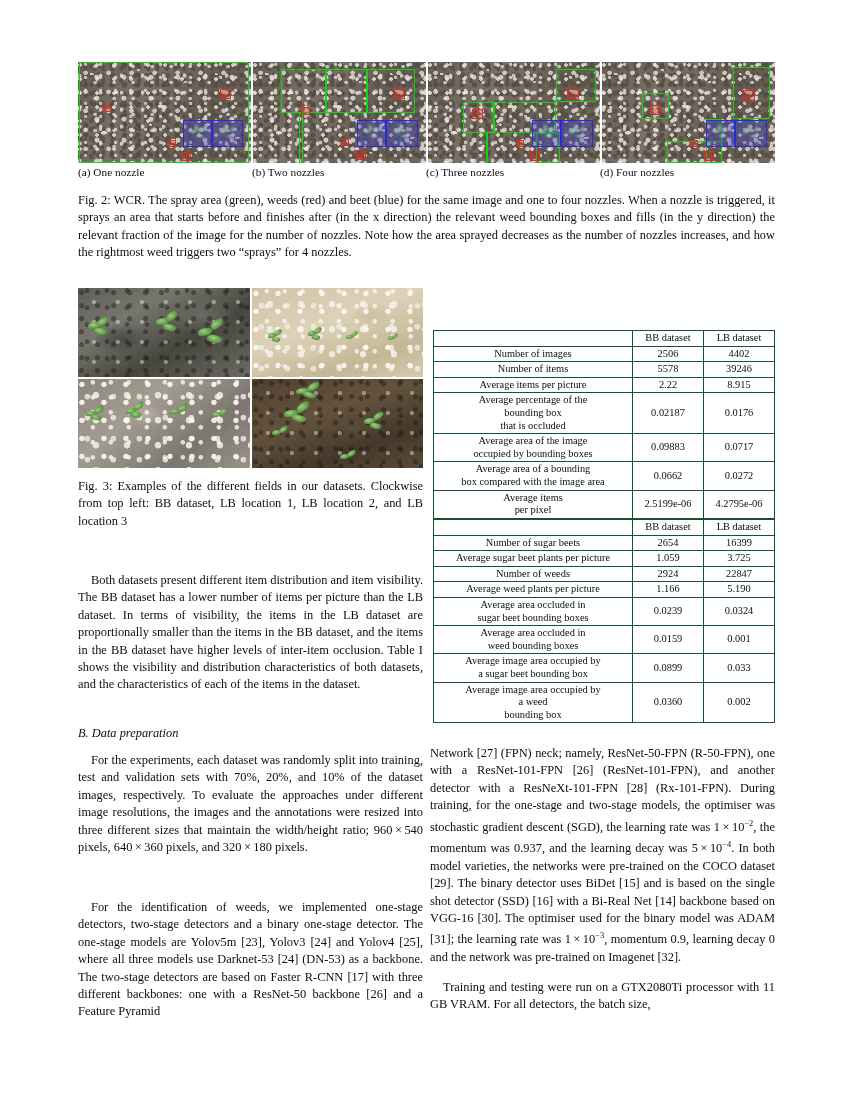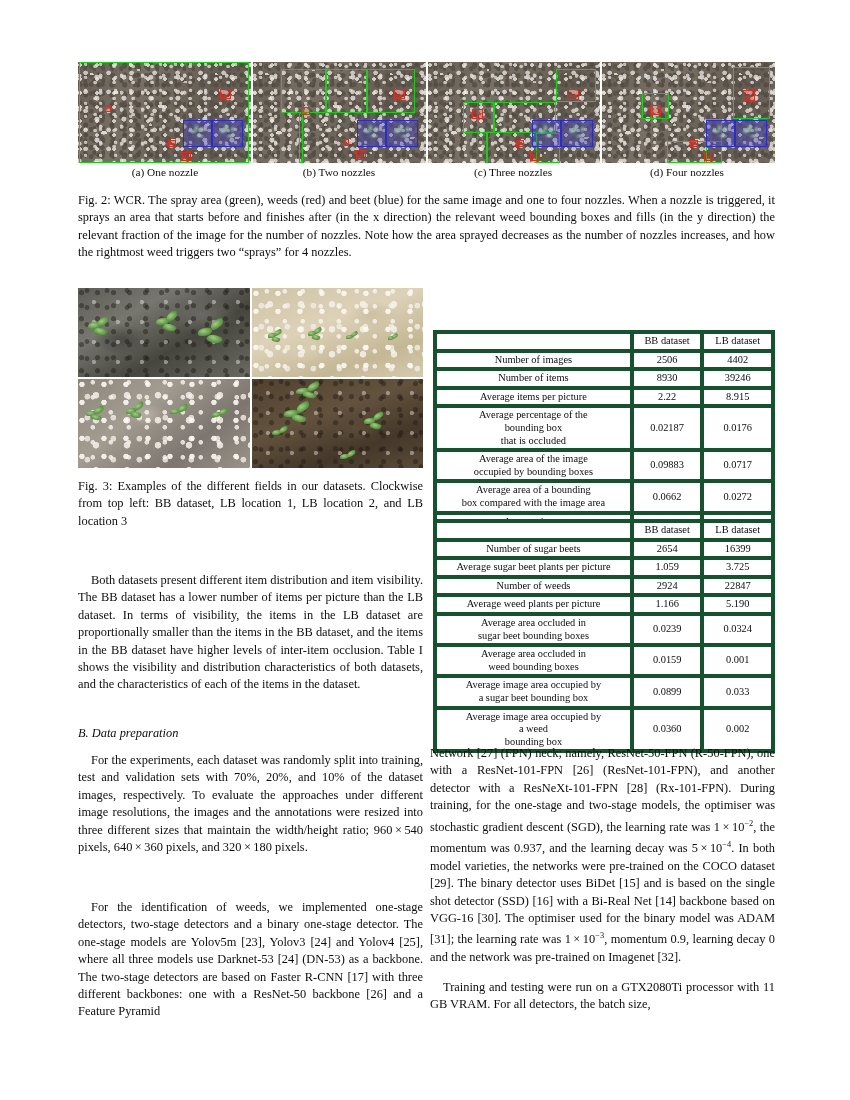--- a/index.html
+++ b/index.html
@@ -73,21 +73,21 @@
     background:
       radial-gradient(ellipse 6px 4px at 30% 40%, rgba(150,210,140,.85), transparent 70%),
       radial-gradient(ellipse 7px 4px at 62% 62%, rgba(160,215,150,.8), transparent 70%),
       radial-gradient(ellipse 5px 7px at 45% 25%, rgba(140,200,135,.8), transparent 70%),
       radial-gradient(ellipse 5px 5px at 72% 30%, rgba(170,220,160,.7), transparent 70%);
   }
   .fig2-captions {
     position:absolute; left:78px; top:166px; width:697px; height:16px;
     display:flex;
   }
-  .fig2-captions > div { width:174px; text-align:center; font-size:11.3px; }
+  .fig2-captions > div { width:174px; text-align:left; font-size:11.3px; }
 
   .fig2-text {
     position:absolute; left:78px; top:192px; width:697px;
     font-size:12.4px; line-height:17.4px; text-align:justify;
   }
 
   
   .fig3 {
     position:absolute; left:78px; top:288px;
     width:345px; height:180px;
@@ -149,21 +149,21 @@
 
   
   .tbl-caption { position:absolute; left:430px; width:345px; font-size:12.4px; line-height:17.4px; text-align:justify; }
   table.ieee {
     position:absolute; left:433px; width:342px;
     border-collapse: collapse;
     font-size:10.4px;
     background:#fff;
   }
   table.ieee td, table.ieee th {
-    border: 4px solid #14532d;
+    border: 1px solid #14532d;
     padding: 1px 2px;
     text-align:center;
     vertical-align: middle;
     font-weight: normal;
     line-height: 12.6px;
   }
   table.ieee td.lbl { width:199px; }
   table.ieee td.num { width:71px; }
   .hdr td { font-size:10.4px; }
 </style>
@@ -354,21 +354,21 @@
         <td class="num">BB dataset</td>
         <td class="num">LB dataset</td>
       </tr>
       <tr>
         <td class="lbl">Number of images</td>
         <td class="num">2506</td>
         <td class="num">4402</td>
       </tr>
       <tr>
         <td class="lbl">Number of items</td>
-        <td class="num">8930</td>
+        <td class="num">5578</td>
         <td class="num">39246</td>
       </tr>
       <tr>
         <td class="lbl">Average items per picture</td>
         <td class="num">2.22</td>
         <td class="num">8.915</td>
       </tr>
       <tr>
         <td class="lbl" style="white-space:pre-line;">Average percentage of the
 bounding box

